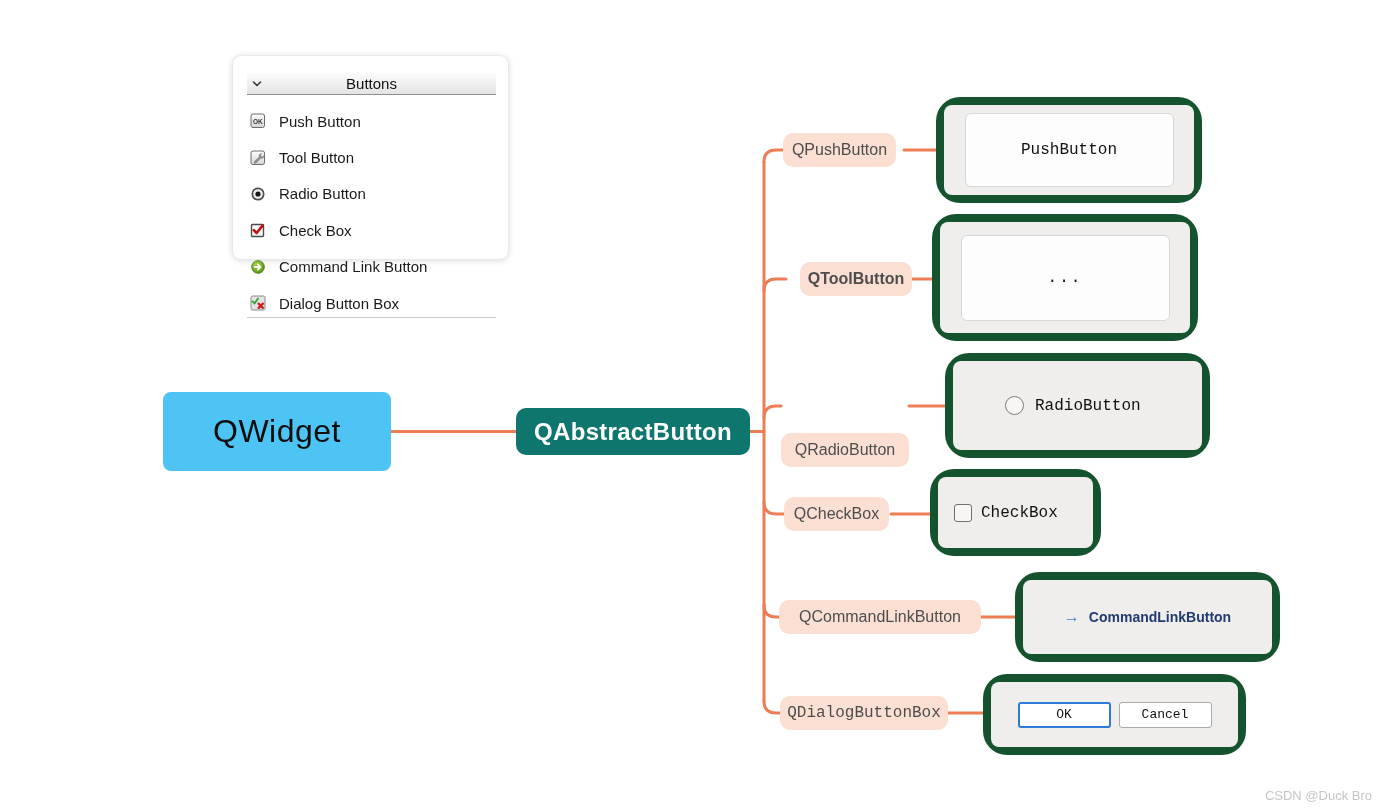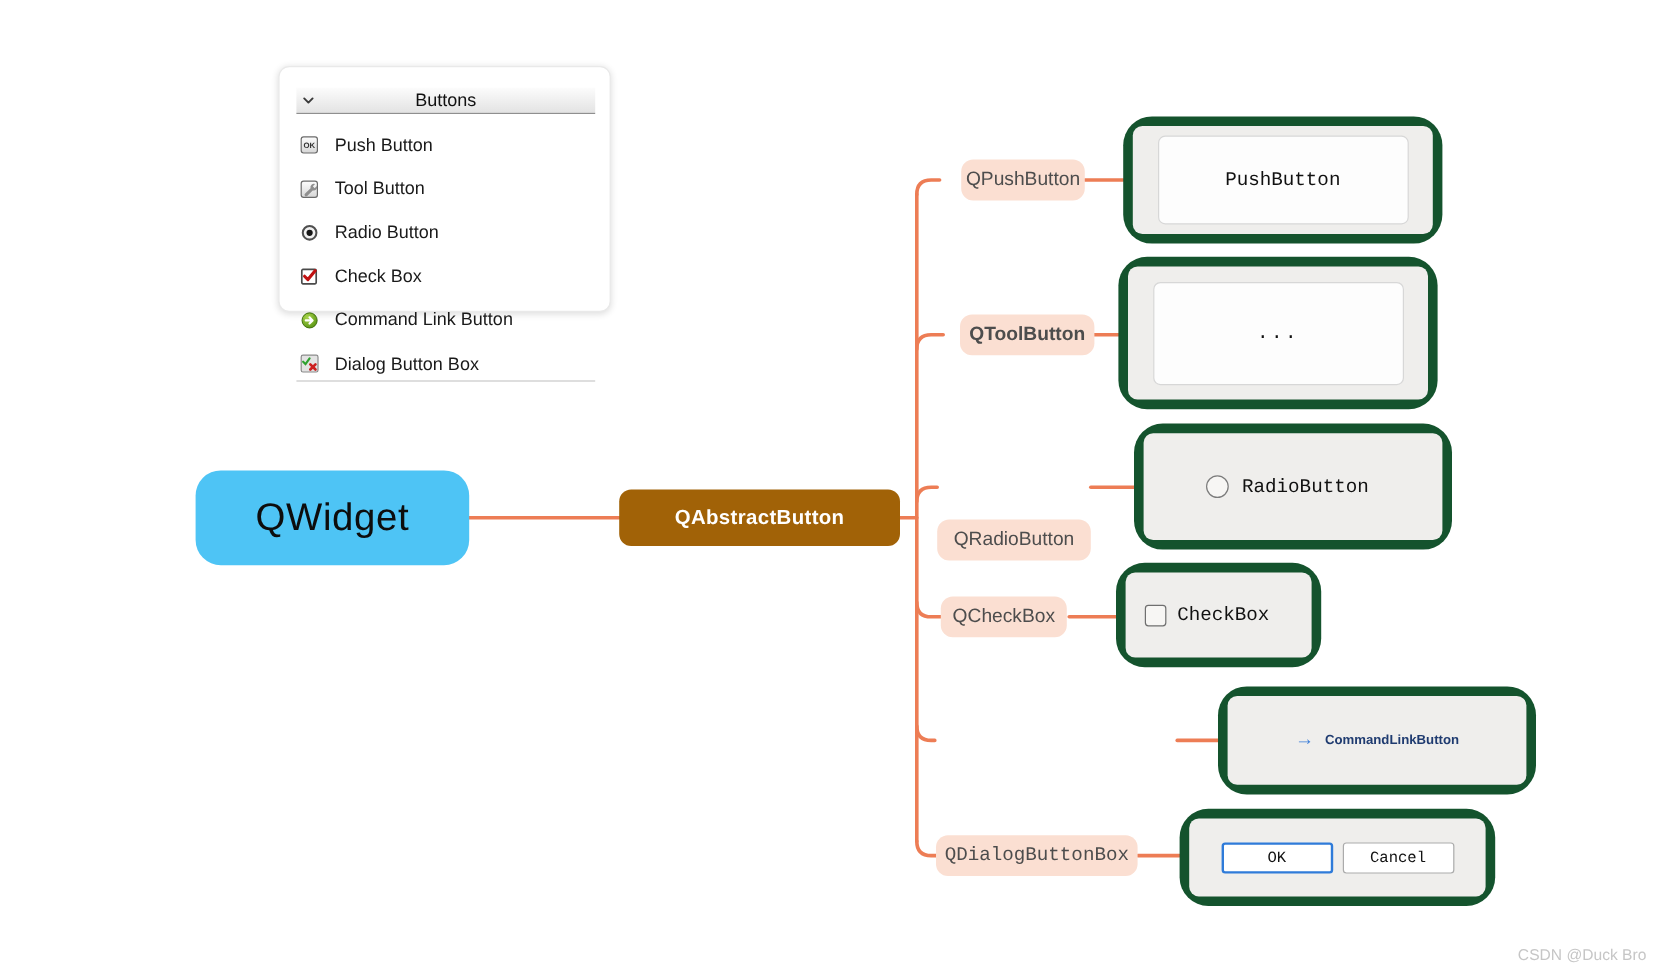--- a/index.html
+++ b/index.html
@@ -18,29 +18,29 @@
   .wb-list { border-bottom:1px solid #c9c9c9; padding-top:2px; padding-bottom:2px; }
   .wb-item { height:24.4px; display:flex; align-items:center; gap:13px; padding-left:3px;
     font-size:15px; color:#1a1a1a; cursor:default;margin-top:12px; }
   .wb-item .icon { width:16px; height:16px; flex:0 0 16px; display:flex; }
 
   
   svg.connectors { position:absolute; left:0; top:0; pointer-events:none; }
 
   
   .node-root { position:absolute; left:163px; top:392px; width:228px; height:79px;
-    background:#4EC4F5; border-radius:21px; display:flex; align-items:center; justify-content:center;
+    background:#4EC4F5; border-radius:8px; display:flex; align-items:center; justify-content:center;
     font-size:32px; font-weight:500; color:#0d0d0d; letter-spacing:.5px; cursor:pointer; }
   .node-parent { position:absolute; left:516px; top:408px; width:234px; height:47px;
-    background:#a16207; border-radius:10px; display:flex; align-items:center; justify-content:center;
-    font-size:17px; font-weight:bold; color:#ffffff; letter-spacing:.3px; cursor:pointer; }
+    background:#0f766e; border-radius:10px; display:flex; align-items:center; justify-content:center;
+    font-size:24px; font-weight:bold; color:#ffffff; letter-spacing:.3px; cursor:pointer; }
   .pill { position:absolute; height:34px; background:#FBDFD2; border-radius:10px;
     display:flex; align-items:center; justify-content:center;
     font-size:16px; color:#4d4d4d; white-space:nowrap; cursor:pointer; }
-  .pill-push   { left:801px; top:133px; width:103px;text-align:right; }
+  .pill-push   { left:783px; top:133px; width:113px;text-align:right; }
   .pill-tool   { left:800px; top:262px; width:112px;font-weight:bold; }
   .pill-radio  { left:781px; top:389px; width:128px;margin-top:44px; }
   .pill-check  { left:784px; top:497px; width:105px; }
   .pill-cmd    { left:779px; top:600px; width:202px; }
   .pill-dialog { left:780px; top:696px; width:168px;font-family:Liberation Mono, monospace; }
 
   
   .preview { position:absolute; background:#14532d; border-radius:24px; padding:8px; }
   .preview-inner { width:100%; height:100%; background:#EFEEEC; border-radius:8px;
     display:flex; align-items:center; justify-content:center; }
@@ -59,21 +59,21 @@
 
   .pv-radio .preview-inner, .pv-check .preview-inner { justify-content:flex-start; }
   .pv-radio .preview-inner { padding-left:52px; gap:11px; }
   .pv-check .preview-inner { padding-left:16px; gap:9px; }
   .mock-radio { width:19px; height:19px; border:1.5px solid #7c7c7c; border-radius:50%; background:#f7f6f4; }
   .mock-checkbox { width:18px; height:18px; border:1.5px solid #6f6f6f; border-radius:3px; background:#f7f6f4; }
   .mono-label { font-family:"Liberation Mono","DejaVu Sans Mono",monospace; font-size:16px; color:#111; }
 
   .pv-cmd .preview-inner { gap:9px; }
   .cmd-arrow { font-size:16px; font-weight:bold; color:#3E7FD8; }
-  .cmd-text  { font-size:11px; font-weight:600; color:#1F3B70; }
+  .cmd-text  { font-size:14px; font-weight:600; color:#1F3B70; }
 
   .pv-dialog .preview-inner { gap:8px; }
   .dlg-btn { width:93px; height:26px; background:#ffffff; border-radius:3px;
     display:flex; align-items:center; justify-content:center;
     font-family:"Liberation Mono","DejaVu Sans Mono",monospace; font-size:13px; color:#111; }
   .dlg-btn.ok { border:2px solid #2F7BD9; }
   .dlg-btn.cancel { border:1px solid #ababab; }
 
   .watermark { position:absolute; right:11px; bottom:7px; font-size:13px; color:#c6c6c6; }
 </style>
@@ -189,20 +189,21 @@
     </div>
   </div>
 
   <div class="node-root">QWidget</div>
   <div class="node-parent">QAbstractButton</div>
 
   <div class="pill pill-push">QPushButton</div>
   <div class="pill pill-tool">QToolButton</div>
   <div class="pill pill-radio">QRadioButton</div>
   <div class="pill pill-check">QCheckBox</div>
+  <div class="pill pill-cmd">QCommandLinkButton</div>
   <div class="pill pill-dialog">QDialogButtonBox</div>
 
   <div class="preview pv-push">
     <div class="preview-inner">
       <div class="mock-btn big">PushButton</div>
     </div>
   </div>
 
   <div class="preview pv-tool">
     <div class="preview-inner">

